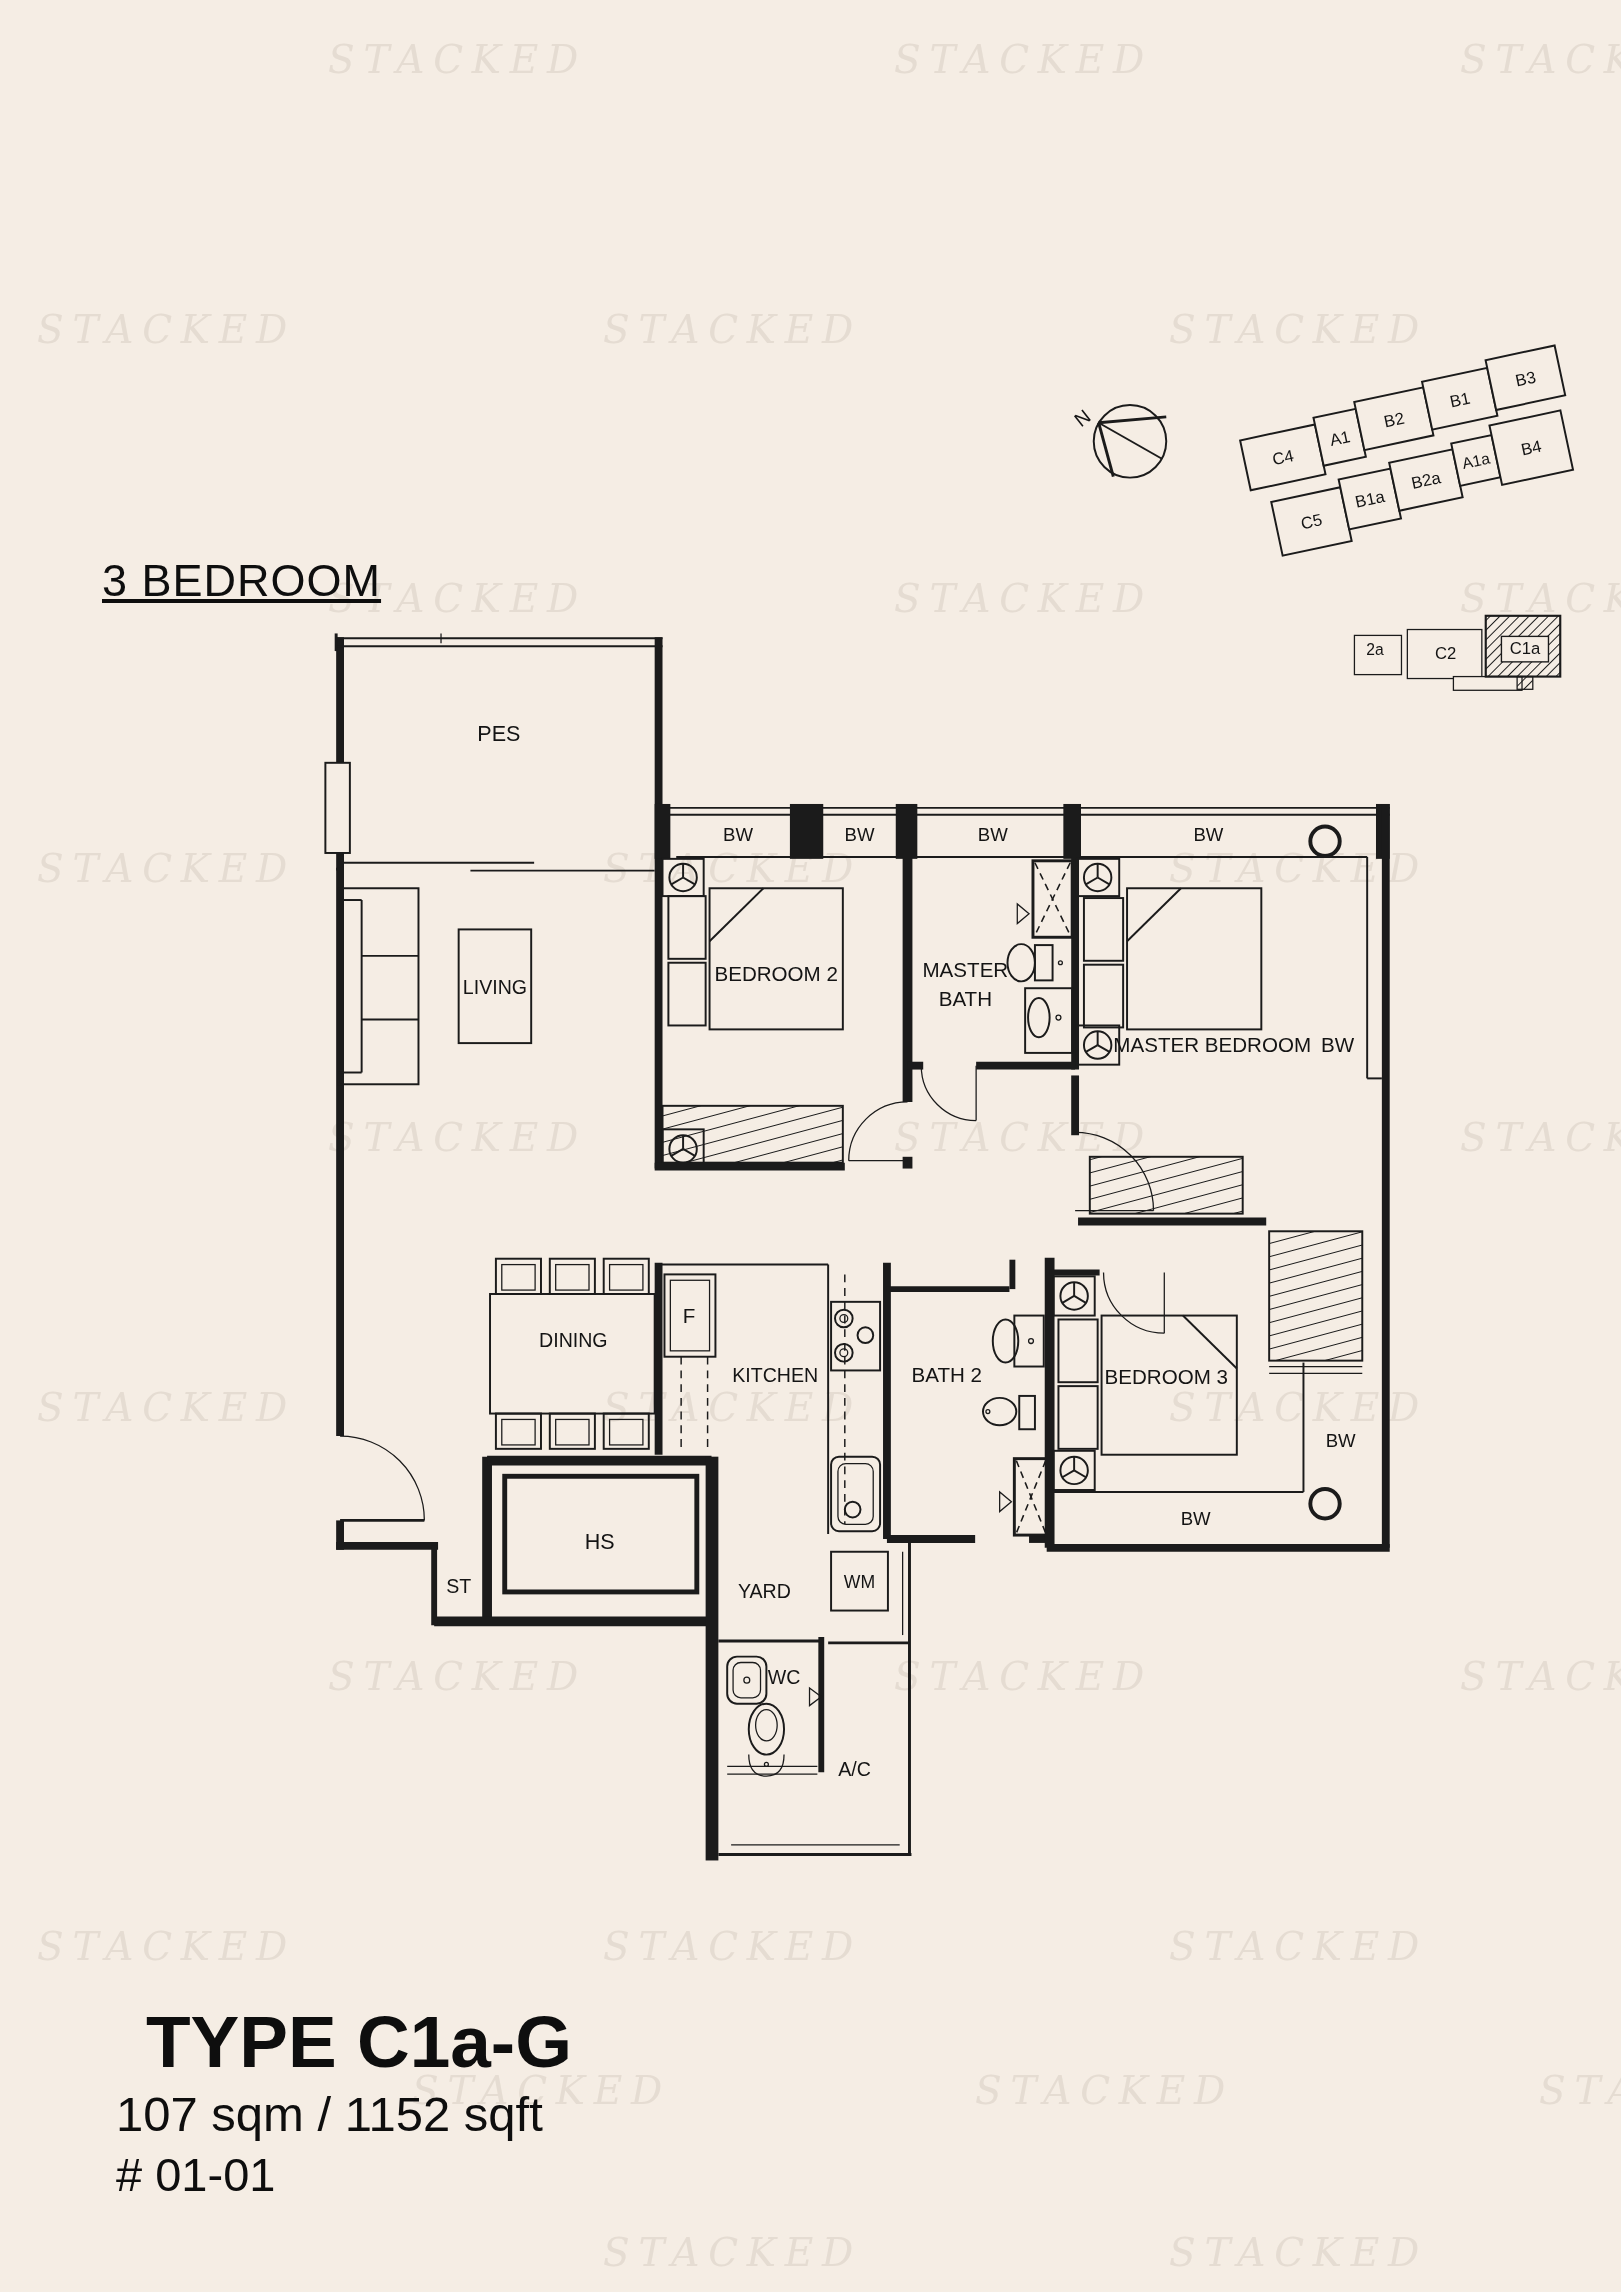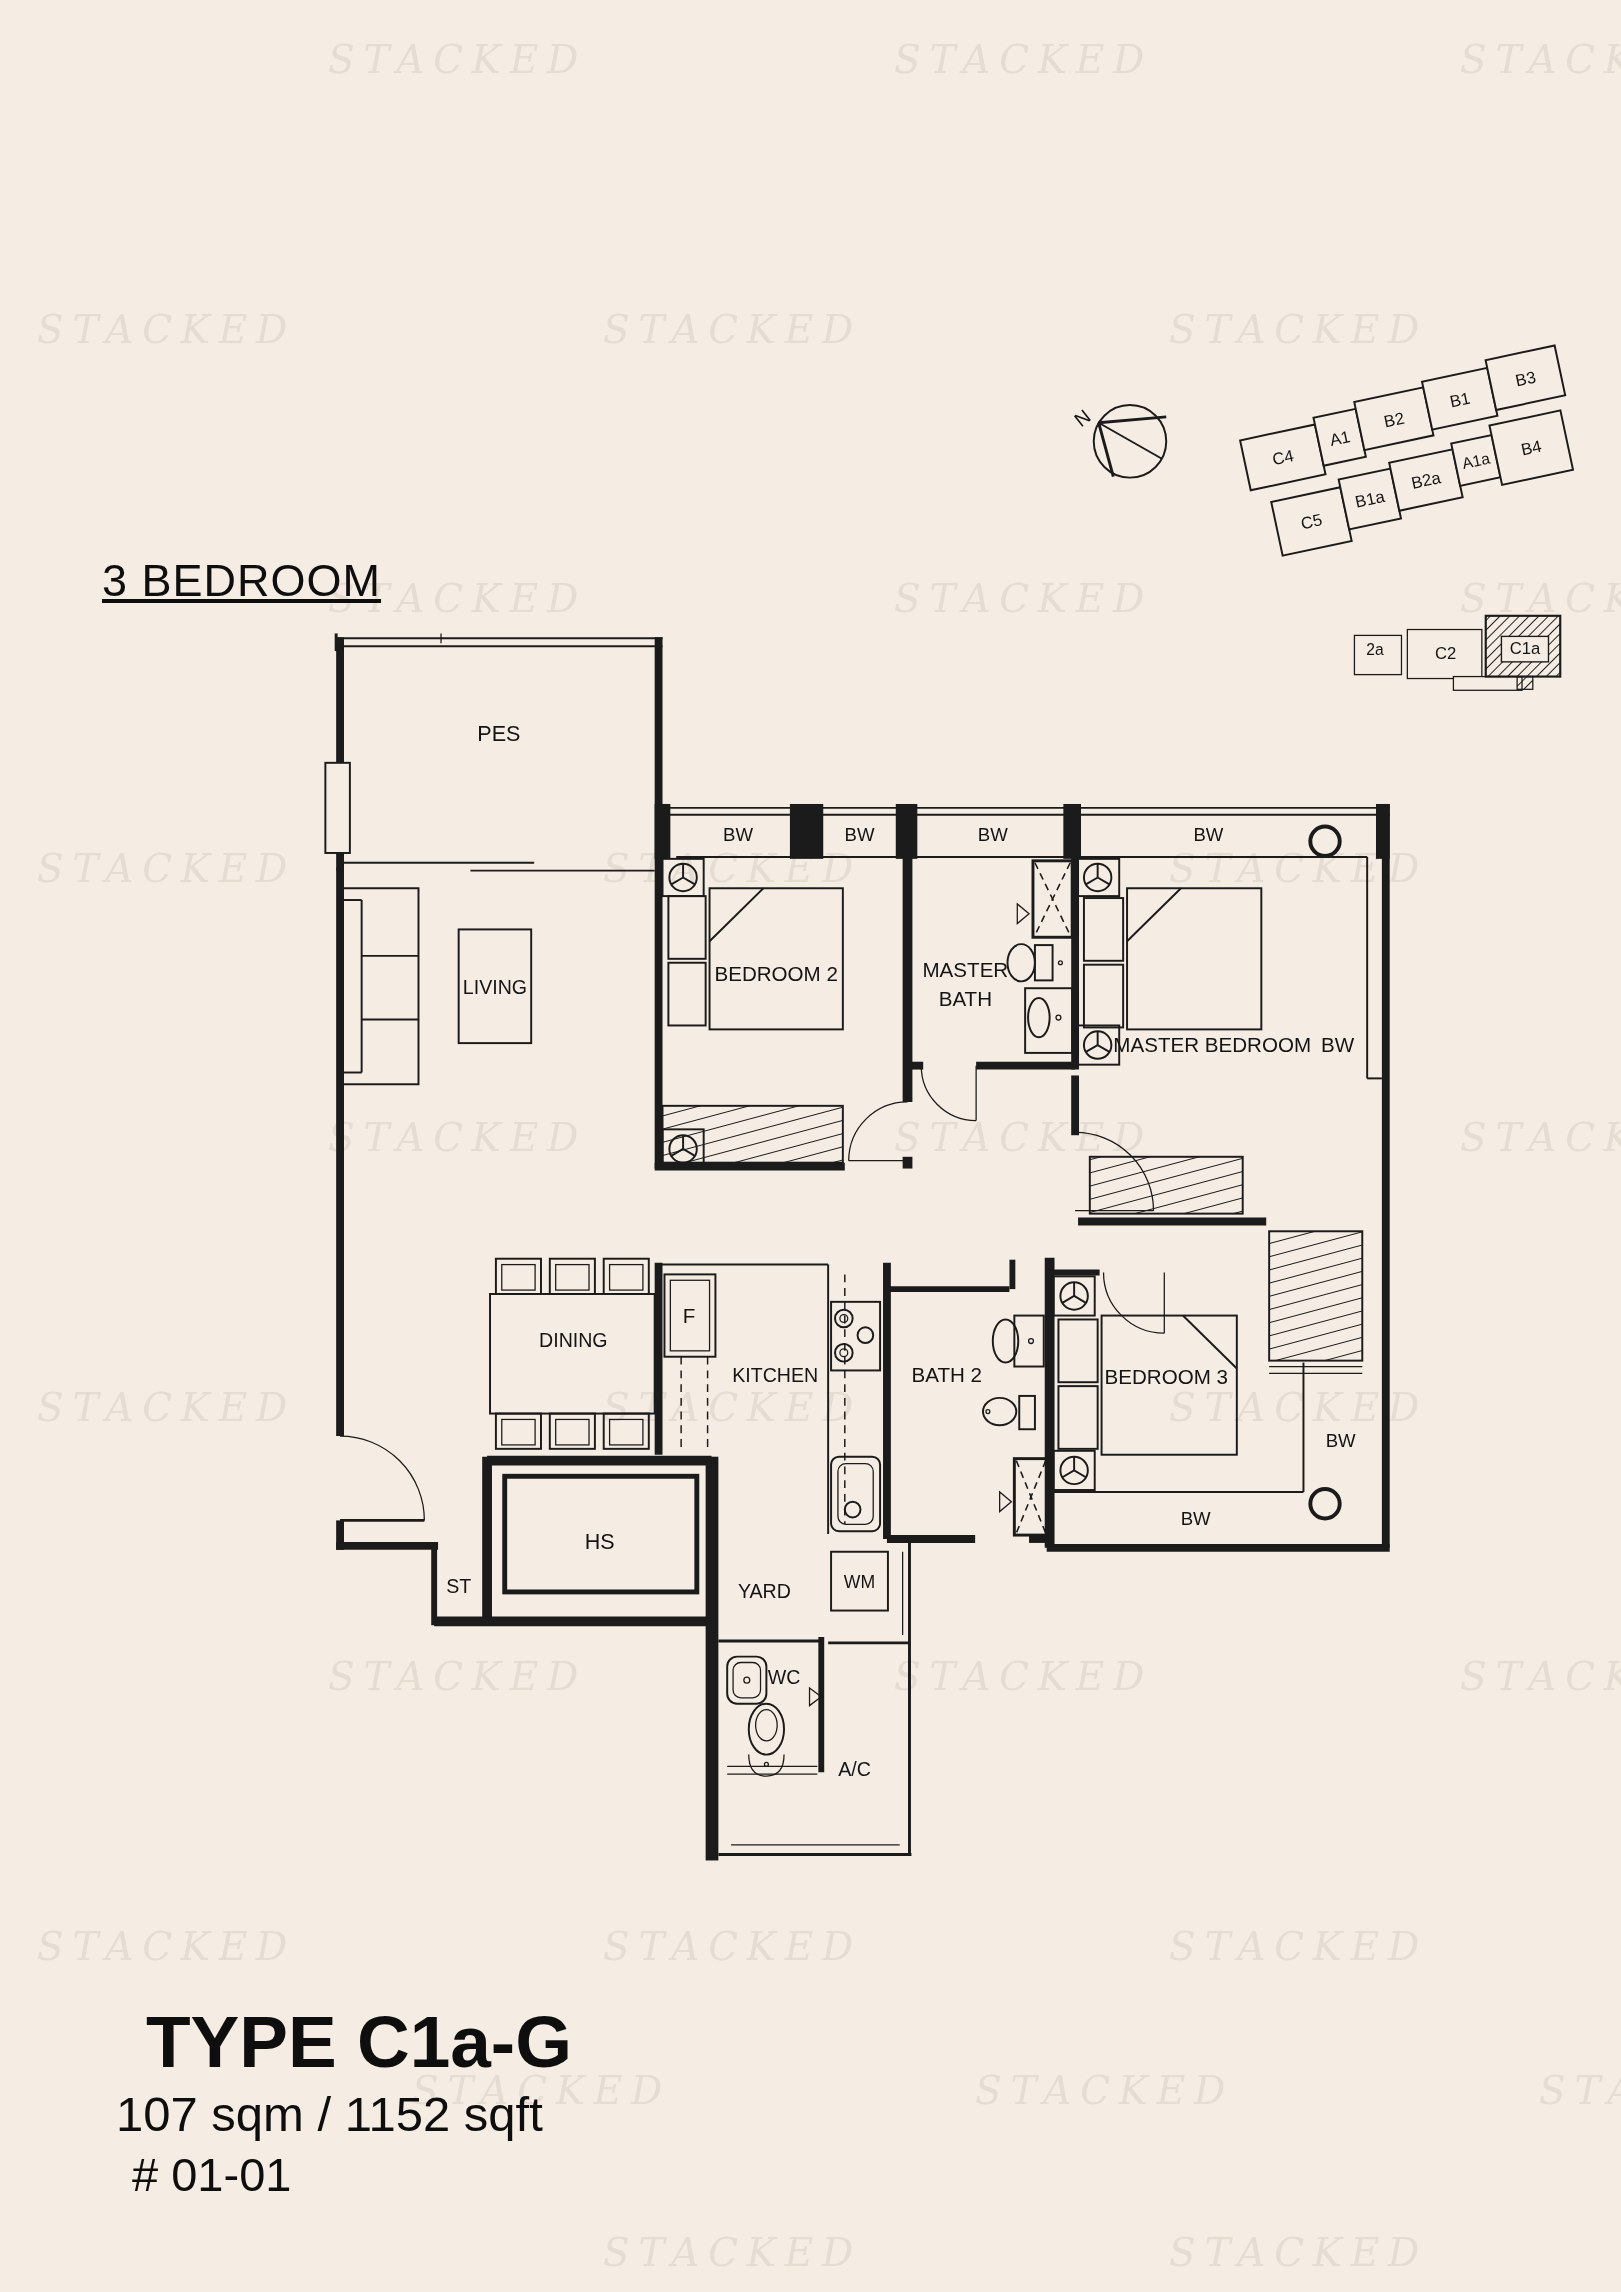--- a/index.html
+++ b/index.html
@@ -7,21 +7,21 @@
         font-family:"Liberation Sans",sans-serif;}
   
   #wm-layer{position:absolute;inset:0;z-index:1;font-style:italic;}
   .wm{position:absolute;font-family:"DejaVu Serif",serif;font-size:39px;letter-spacing:8.8px;
       color:#e5dcd2;white-space:nowrap;user-select:none;}
   
   .overlay-text{position:absolute;z-index:3;color:#0e0e0e;}
   #main-title{left:102px;top:555px;font-size:45px;letter-spacing:1px;text-decoration:underline;}
   #type-title{left:110px;top:2000px;font-size:73px;font-weight:bold;letter-spacing:0px;margin-left:36px;}
   #area-text{left:116px;top:2086px;font-size:49px;}
-  #unit-text{left:116px;top:2147px;font-size:47px;margin-left:16px;}
+  #unit-text{left:116px;top:2147px;font-size:47px;}
   
   #plan{position:absolute;left:0;top:0;z-index:2;}
   #plan line,#plan path,#plan rect,#plan circle,#plan ellipse,#plan polyline,#plan polygon{
      stroke:#1b1b1b;fill:none;stroke-width:2;}#plan .w10{stroke-width:10}#plan .w8{stroke-width:8}
   #plan .w6{stroke-width:6}#plan .w5{stroke-width:5}#plan .w4{stroke-width:4}
   #plan .w3{stroke-width:3}#plan .thin{stroke-width:1.3}
   #plan .blk{fill:#1b1b1b;stroke:none}
   #plan .bgf{fill:#f5ede4}
   #plan .hatch{fill:url(#hA)}
   #plan .xhatch{fill:url(#hB)}

